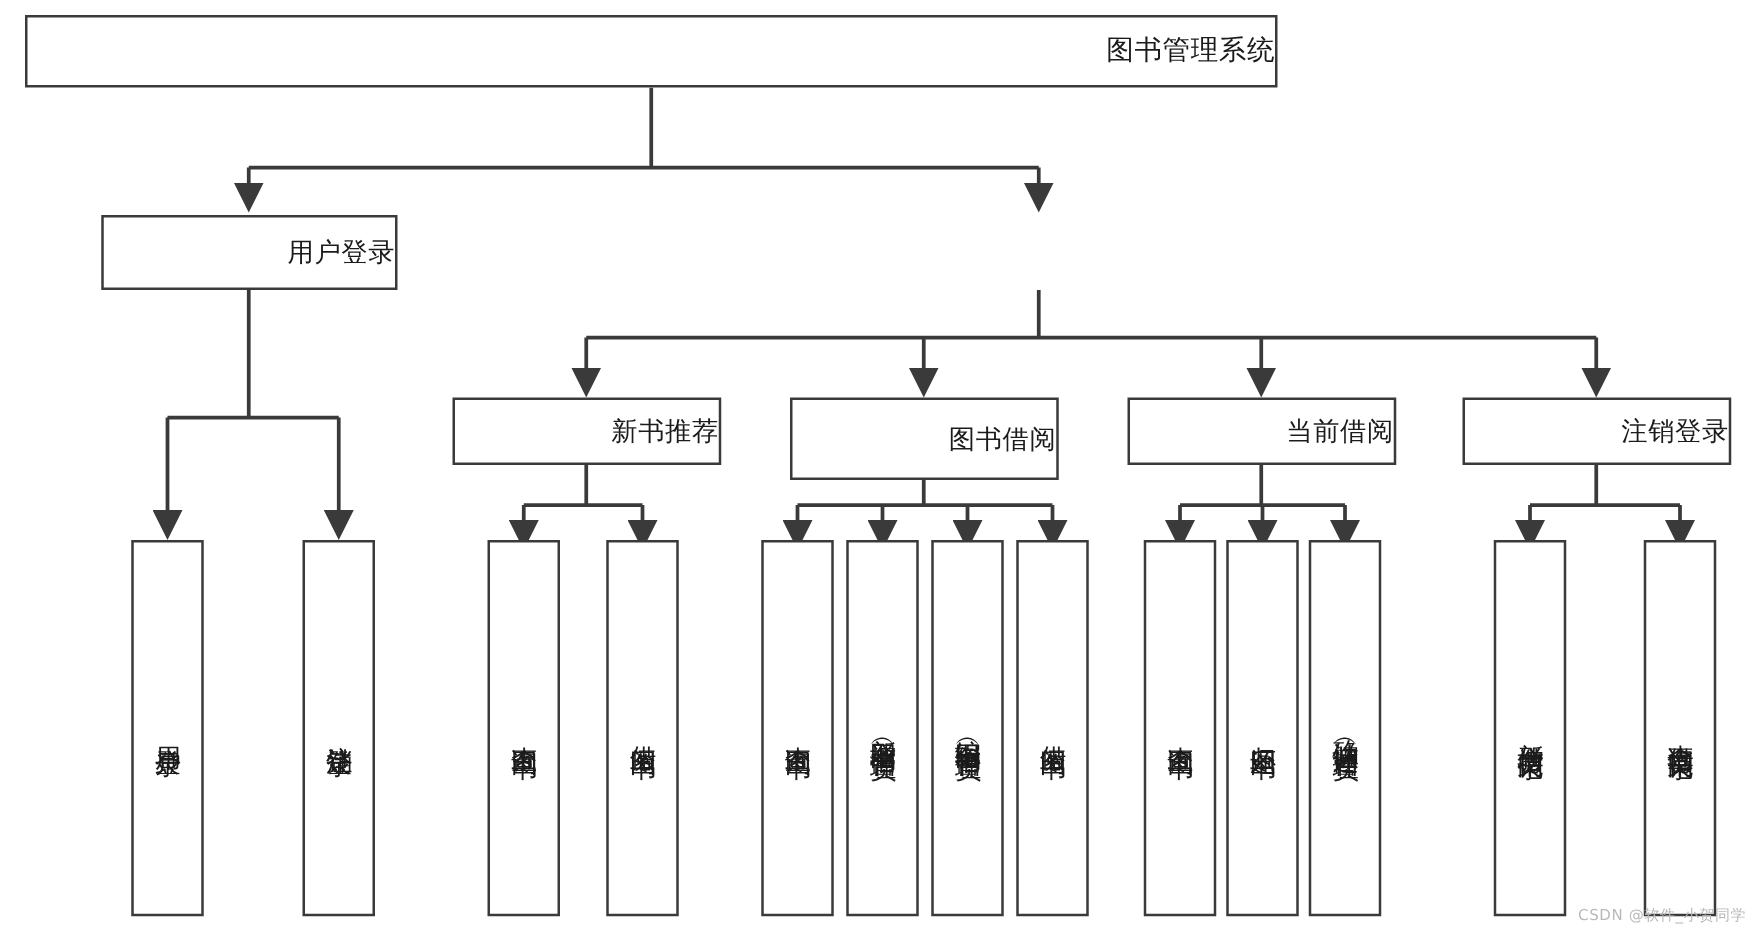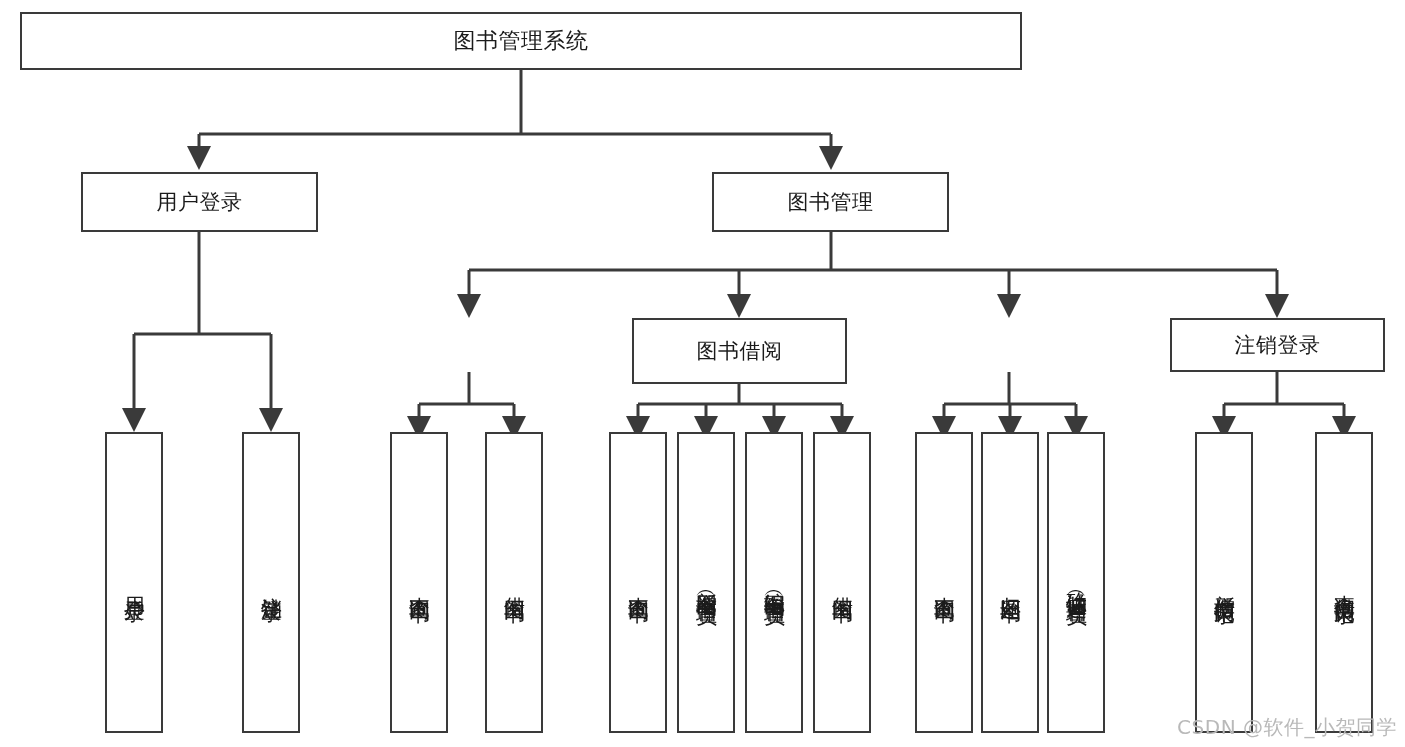--- a/index.html
+++ b/index.html
@@ -23,21 +23,21 @@
     height: 747px;
     pointer-events: none;
   }
   .node {
     position: absolute;
     box-sizing: border-box;
     background: #ffffff;
     border: 2px solid #3a3a3a;
     display: flex;
     align-items: center;
-    justify-content: center;
+    justify-content: flex-end;
     color: #1b1b1b;
     z-index: 2;
   }
   .node .label {
     display: block;
     text-align: center;
     line-height: 1.18;
     white-space: nowrap;
   }
   .node.h .label {
@@ -56,21 +56,21 @@
     letter-spacing: 2px;
     line-height: 1;
   }
   .node.title .label {
     font-size: 22px;
   }
   #watermark {
     position: absolute;
     right: 8px;
     bottom: 6px;
-    font-size: 20px;
+    font-size: 12px;
     color: #b9b9b9;
     letter-spacing: 0.5px;
     z-index: 5;
     white-space: nowrap;
   }
 </style>
 </head>
 <body>
 
 <div id="canvas">
@@ -125,26 +125,29 @@
     </g>
   </svg>
 
   <div class="node h title" style="left:20px; top:12px; width:1002px; height:58px;">
     <span class="label">图书管理系统</span>
   </div>
 
   <div class="node h" style="left:81px; top:172px; width:237px; height:60px;">
     <span class="label">用户登录</span>
   </div>
-  <div class="node h" style="left:712px; top:172px; width:237px; height:60px;">
-    <span class="label">图书管理</span>
+
+  <div class="node h" style="left:362px; top:318px; width:215px; height:54px;">
+    <span class="label">新书推荐</span>
   </div>
-
   <div class="node h" style="left:632px; top:318px; width:215px; height:66px;">
     <span class="label">图书借阅</span>
+  </div>
+  <div class="node h" style="left:902px; top:318px; width:215px; height:54px;">
+    <span class="label">当前借阅</span>
   </div>
   <div class="node h" style="left:1170px; top:318px; width:215px; height:54px;">
     <span class="label">注销登录</span>
   </div>
 
   <div class="node v" style="left:105px; top:432px; width:58px; height:301px;">
     <span class="label">用户登录</span>
   </div>
   <div class="node v" style="left:242px; top:432px; width:58px; height:301px;">
     <span class="label">注销登录</span>

